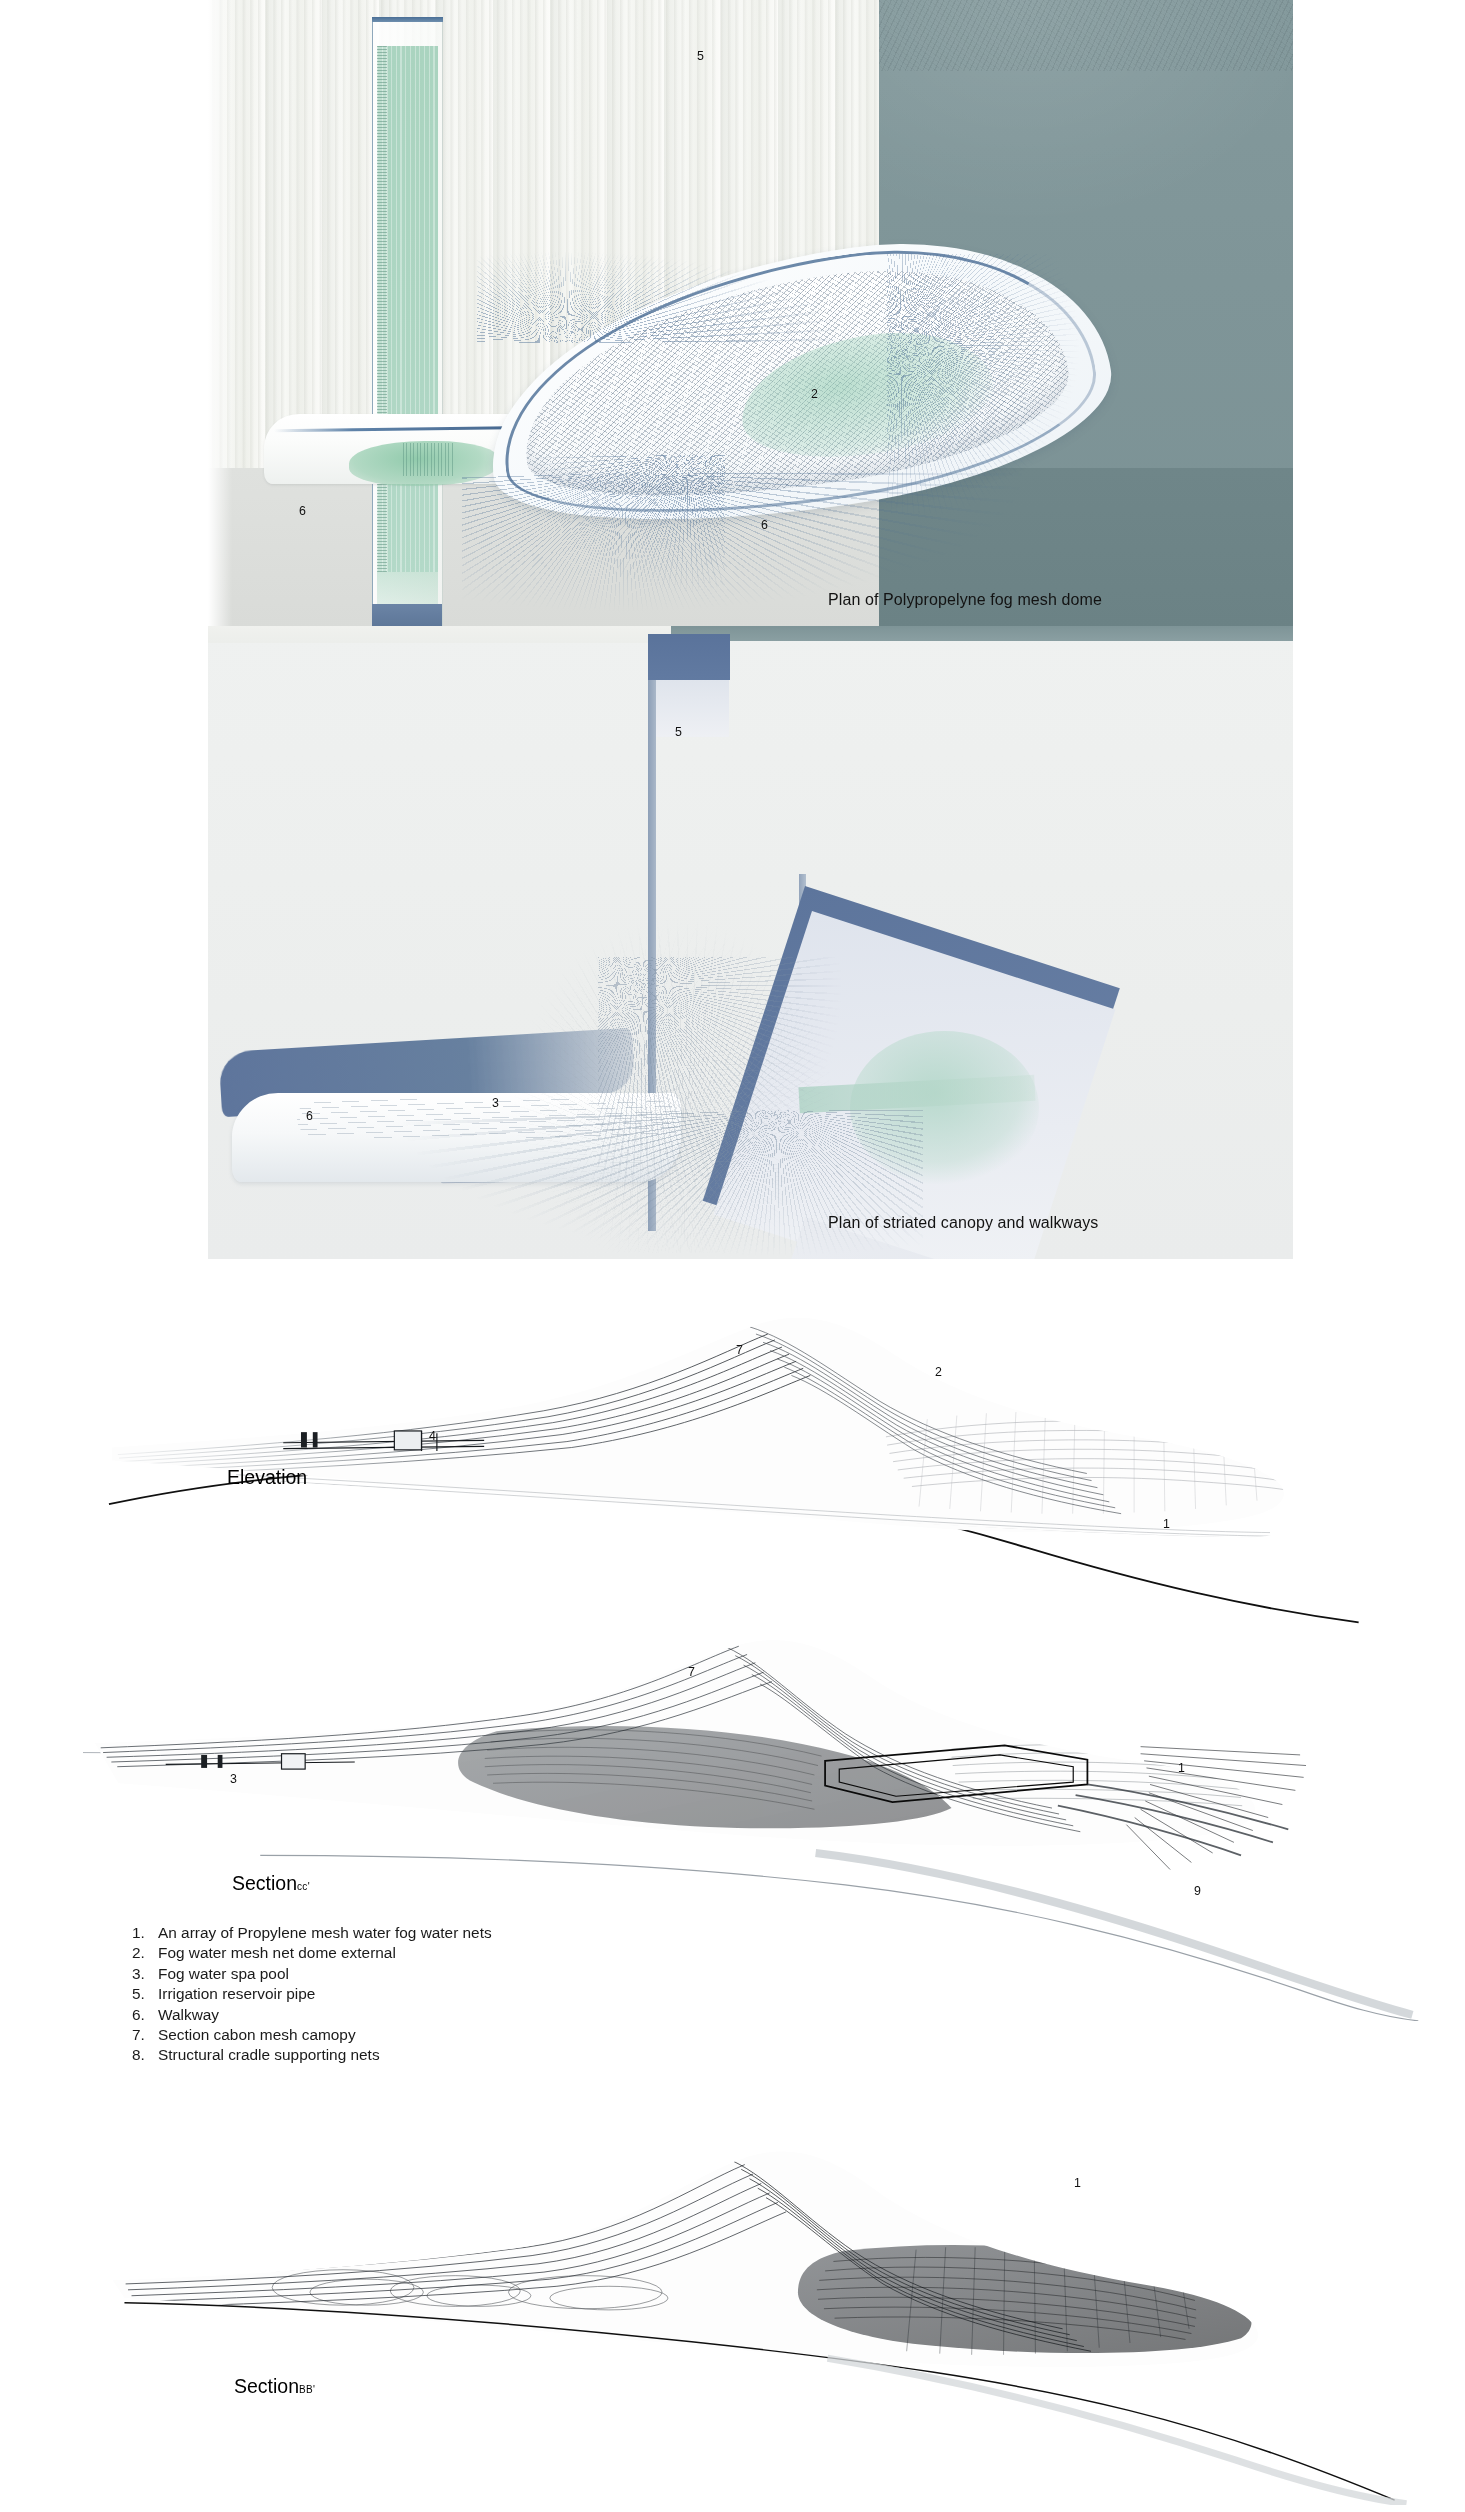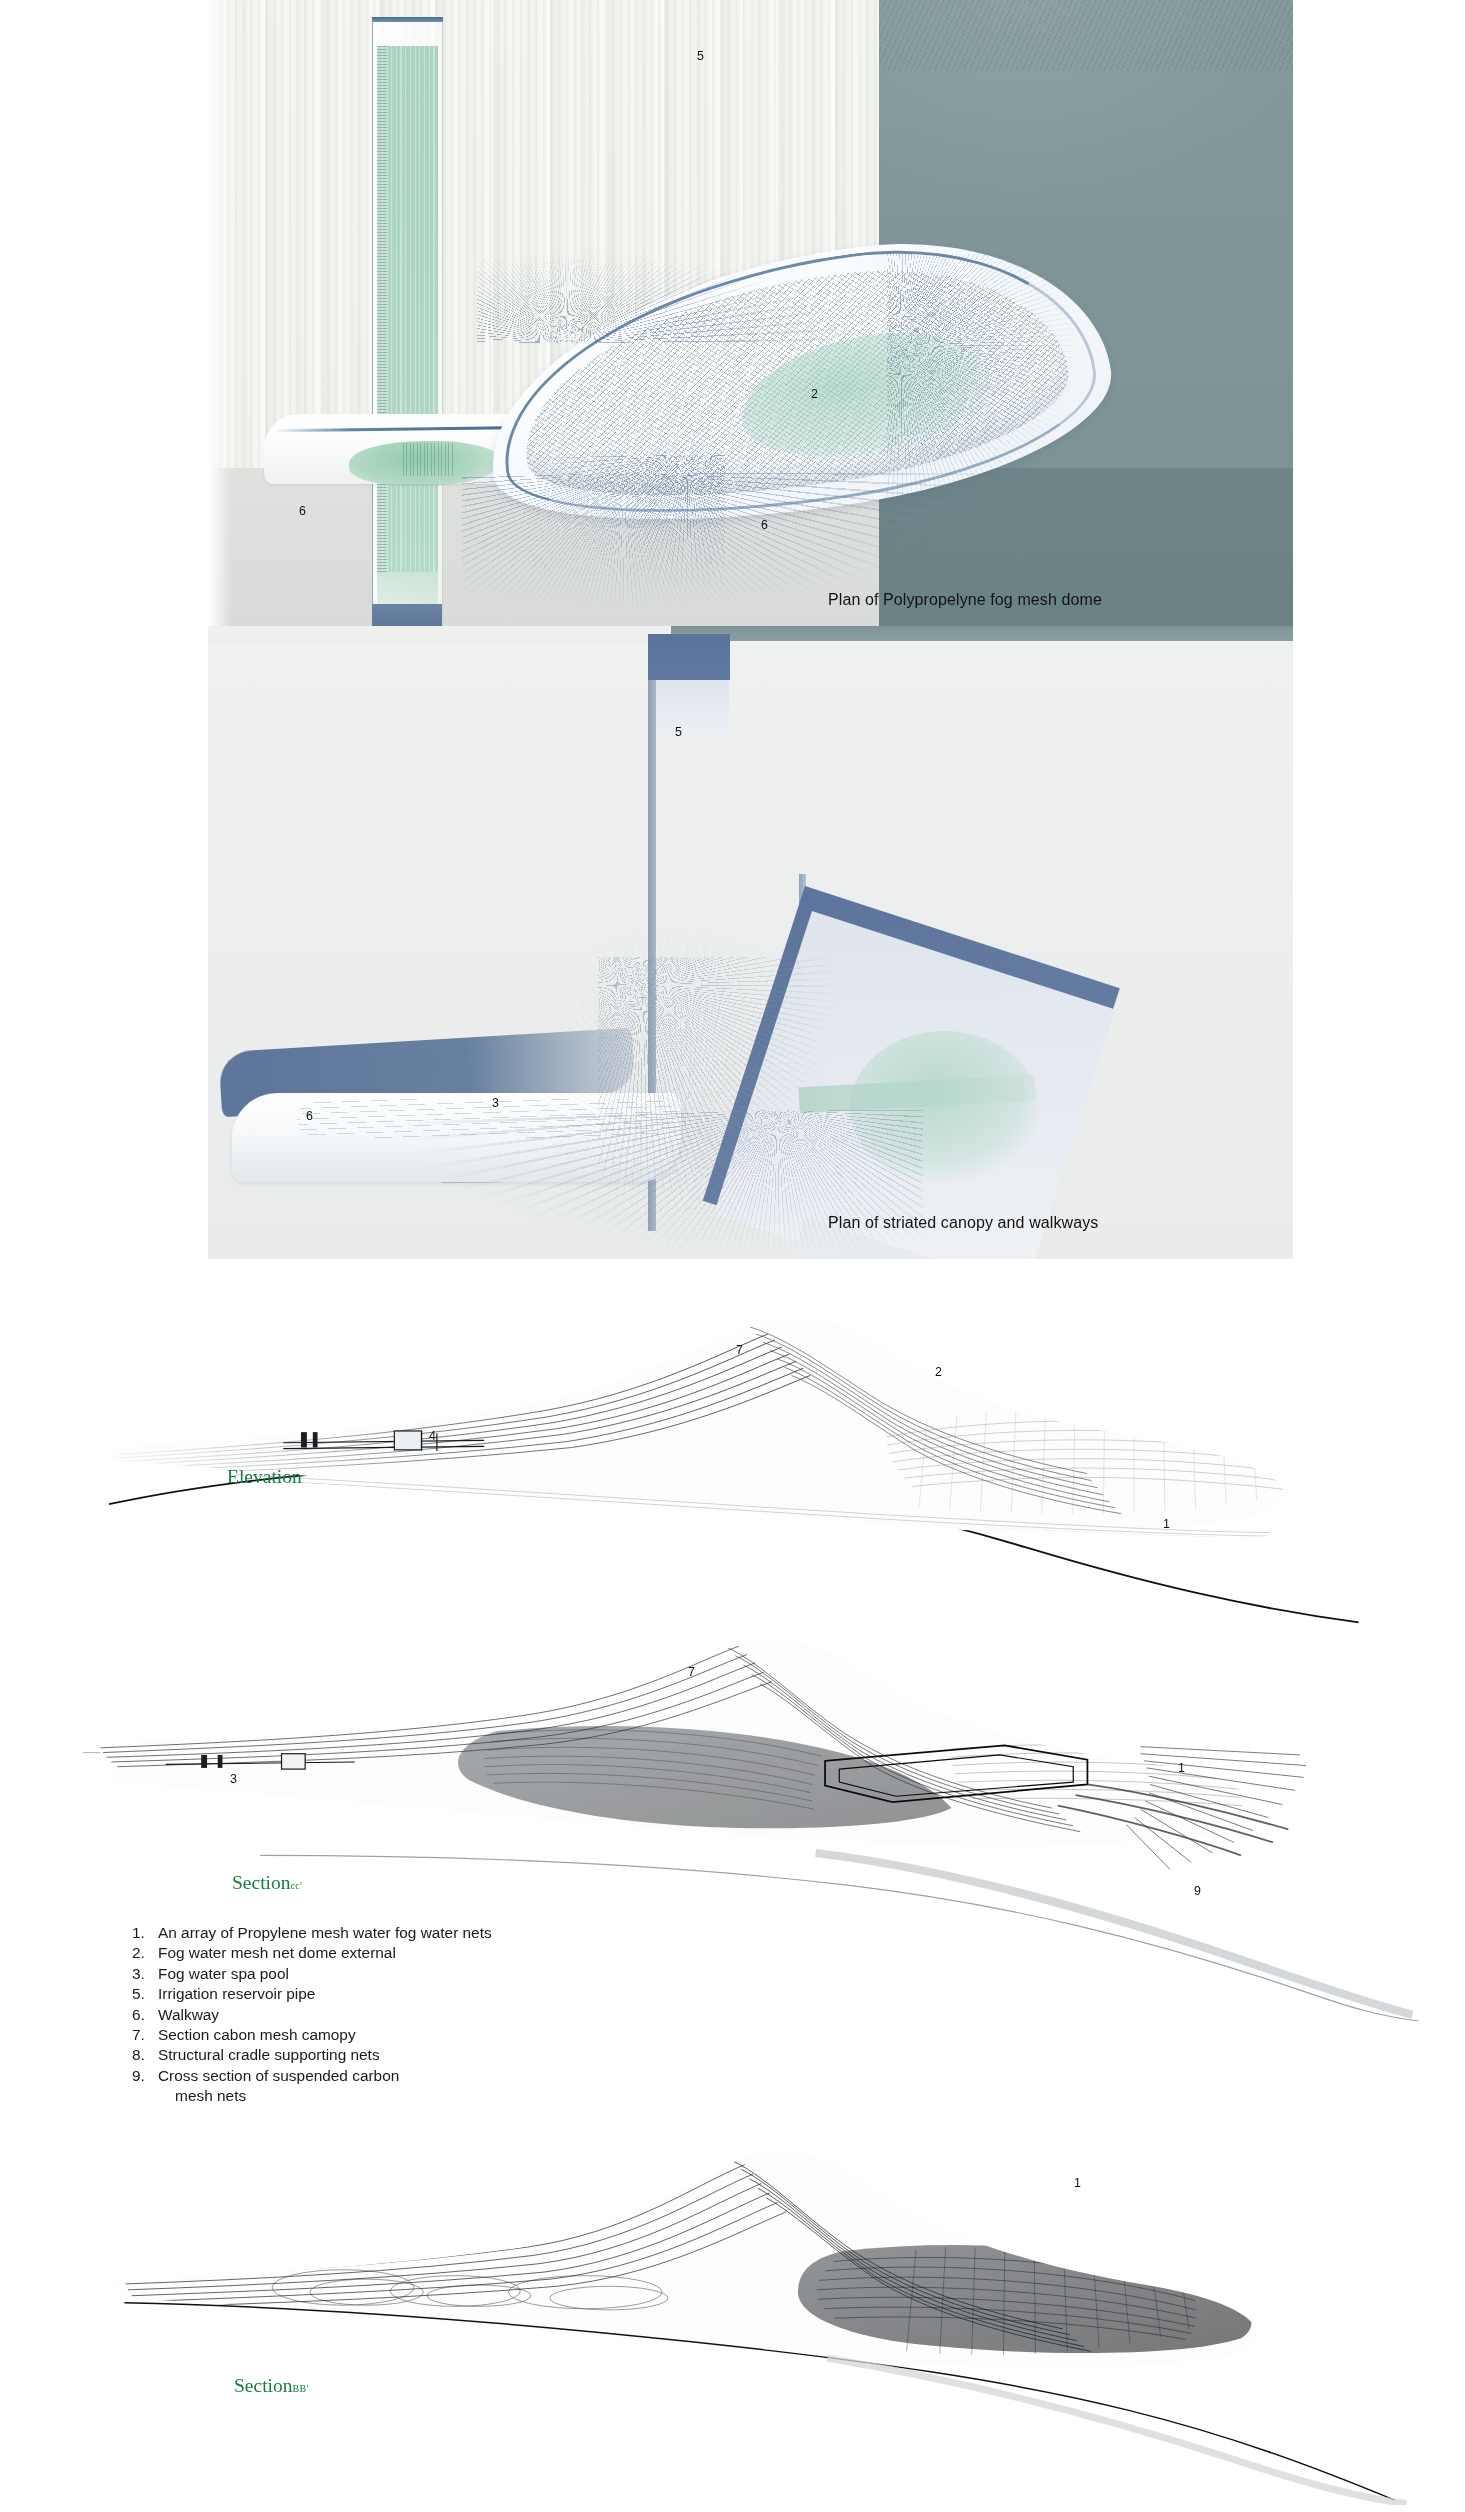--- a/index.html
+++ b/index.html
@@ -22,23 +22,23 @@
   .caption {
     position: absolute;
     font-family: "Liberation Sans", sans-serif;
     font-size: 16px;
     color: #131313;
     white-space: nowrap;
     letter-spacing: 0.1px;
   }
   .view-label {
     position: absolute;
-    font-family: Liberation Serif, serif;
+    font-family: Liberation Sans, sans-serif;
     font-size: 19.5px;
-    color: #15803d;
+    color: #000000;
     white-space: nowrap;
   }
   .view-label .suffix { font-size: 10px; vertical-align: baseline; letter-spacing: 0.3px;}
 
   
   #panel1 {
     position: absolute; left: 208px; top: 0px; width: 1085px; height: 627px;
     overflow: hidden;
     background: #f2f2ee;
   }
@@ -616,22 +616,20 @@
 
   <div id="legend">
     <ol>
       <li><span class="num">1.</span><span>An array of Propylene mesh water fog water nets</span></li>
       <li><span class="num">2.</span><span>Fog water mesh net dome external</span></li>
       <li><span class="num">3.</span><span>Fog water spa pool</span></li>
       <li><span class="num">5.</span><span>Irrigation reservoir pipe</span></li>
       <li><span class="num">6.</span><span>Walkway</span></li>
       <li><span class="num">7.</span><span>Section cabon mesh camopy</span></li>
       <li><span class="num">8.</span><span>Structural cradle supporting nets</span></li>
-      <li><span class="num">9.</span><span>Cross section of suspended carbon
-    mesh nets</span></li>
     </ol>
   </div>
 
   <svg class="drawing" style="left:89px;top:2103px;width:1347px;height:402px" viewBox="0 0 2280 680" xmlns="http://www.w3.org/2000/svg">
     <defs>
       <clipPath id="bbClip">
         <path d="M40,300 C260,292 500,276 720,246 C890,222 1000,138 1090,100
                  C1180,62 1250,86 1330,146 C1440,226 1600,276 1790,308
                  C1900,326 1960,352 1976,382 C1990,410 1950,430 1860,438
                  C1660,456 1360,444 1060,414 C740,382 340,346 60,330 Z"></path>

